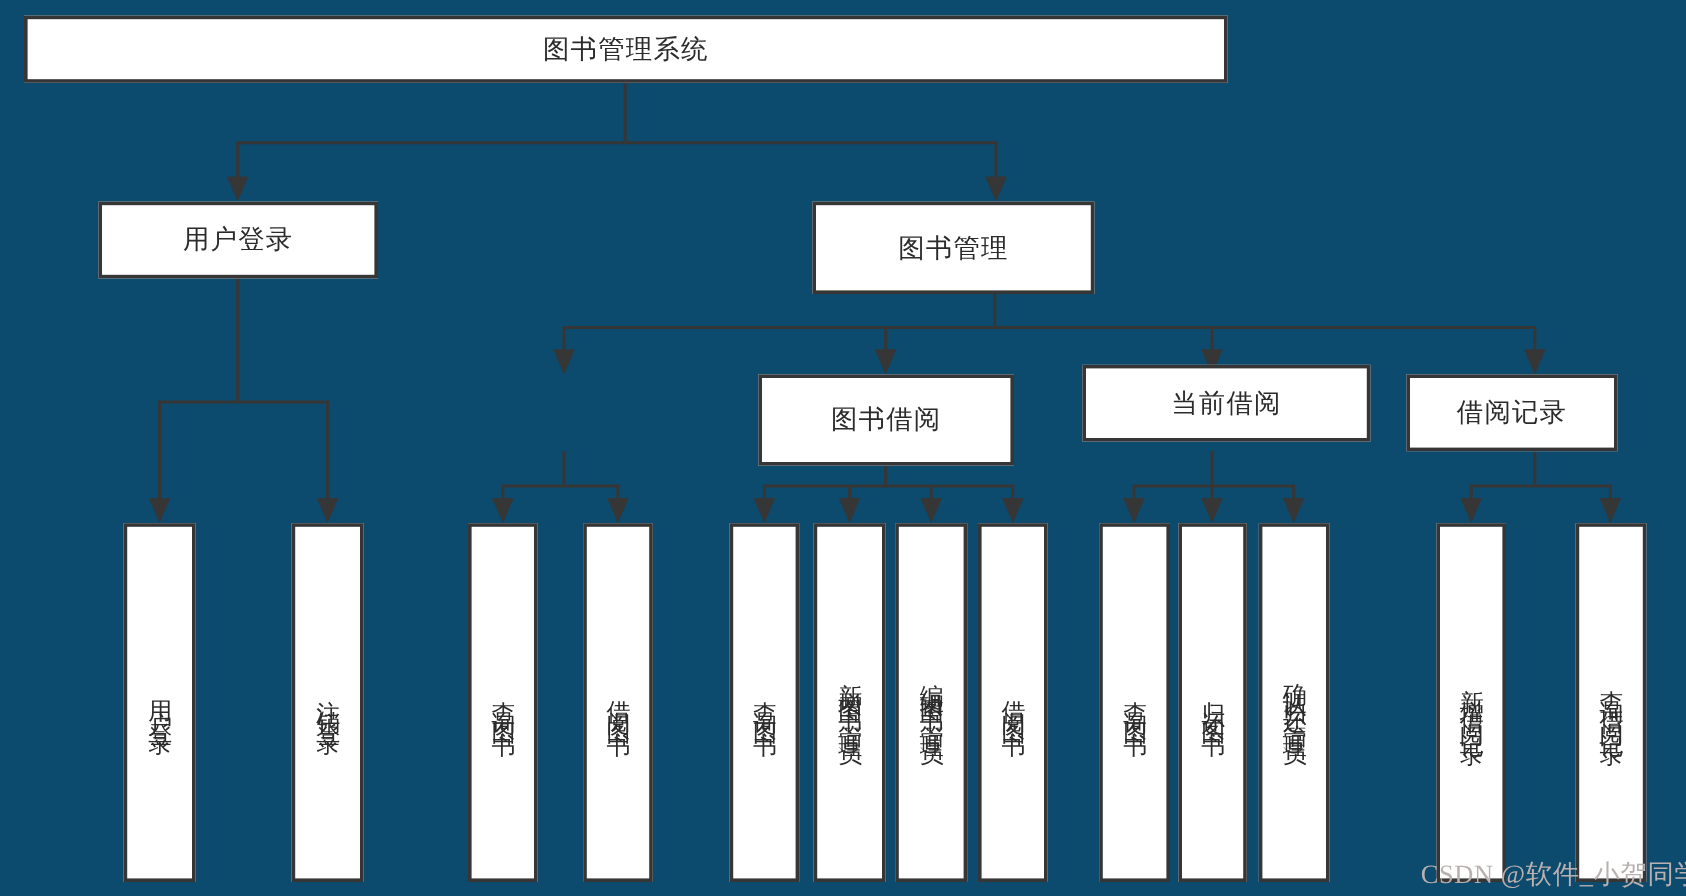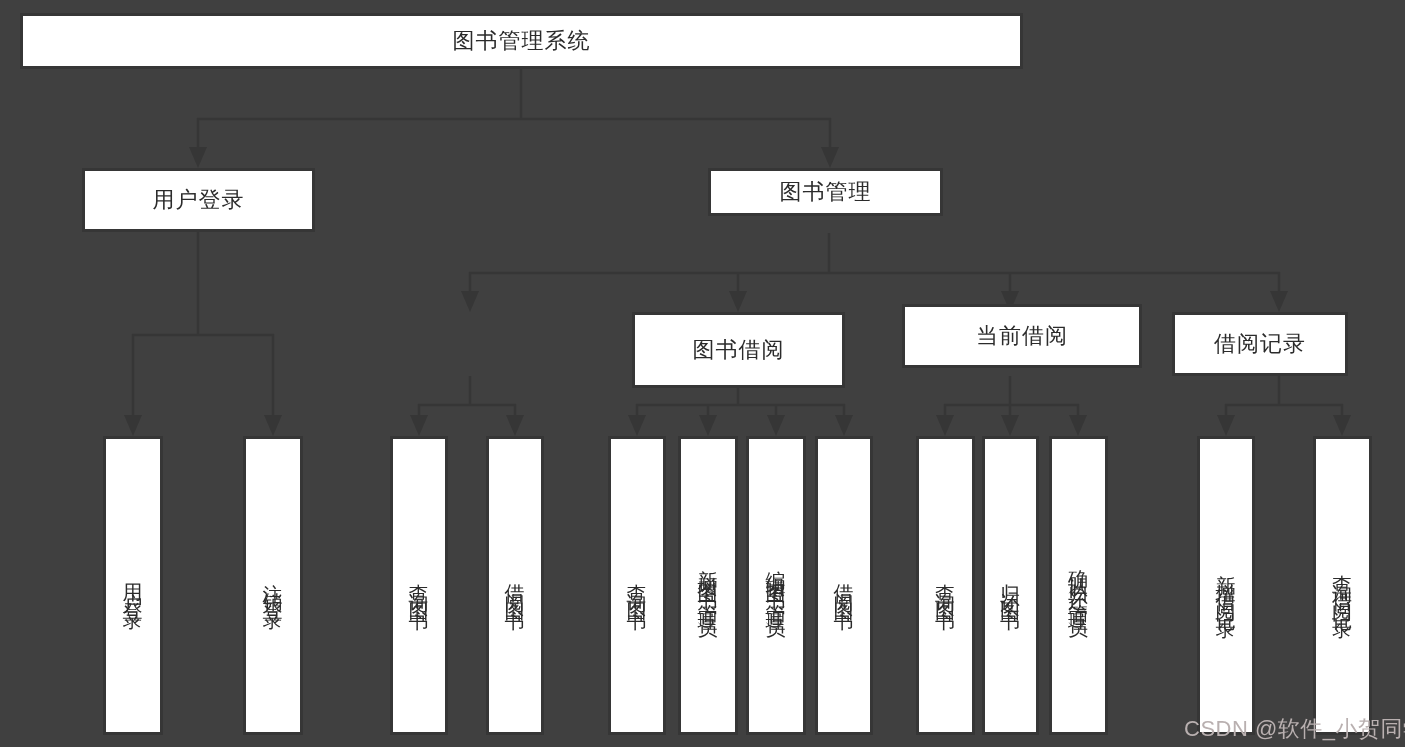--- a/index.html
+++ b/index.html
@@ -4,23 +4,23 @@
 <style>
   html, body {
     margin: 0;
     padding: 0;
     background: #ffffff;
   }
   #canvas {
     position: relative;
     width: 1405px;
     height: 747px;
-    background: #404040;
+    background: #0c4a6e;
     overflow: hidden;
-    font-family: Liberation Sans, sans-serif;
+    font-family: Liberation Serif, serif;
   }
   #connectors {
     position: absolute;
     top: 0;
     left: 0;
     z-index: 1;
   }
   .hnode {
     position: absolute;
     box-sizing: border-box;
@@ -120,21 +120,21 @@
       M945 436 L936 415 L954 415 Z
       M1010 436 L1001 415 L1019 415 Z
       M1078 436 L1069 415 L1087 415 Z
       M1226 436 L1217 415 L1235 415 Z
       M1342 436 L1333 415 L1351 415 Z"></path>
   </svg>
 
   <div class="hnode" style="left:20px; top:13px; width:1003px; height:56px;">图书管理系统</div>
 
   <div class="hnode" style="left:82px; top:168px; width:233px; height:64px;">用户登录</div>
-  <div class="hnode" style="left:708px; top:168px; width:235px; height:48px;">图书管理</div>
+  <div class="hnode" style="left:677px; top:168px; width:235px; height:77px;">图书管理</div>
 
   <div class="hnode" style="left:632px; top:312px; width:213px; height:76px;">图书借阅</div>
   <div class="hnode" style="left:902px; top:304px; width:240px; height:64px;">当前借阅</div>
   <div class="hnode" style="left:1172px; top:312px; width:176px; height:64px;">借阅记录</div>
 
   <div class="vnode" style="left:103px; top:436px; width:60px; height:299px;">用户登录</div>
   <div class="vnode" style="left:243px; top:436px; width:60px; height:299px;">注销登录</div>
 
   <div class="vnode" style="left:390px; top:436px; width:58px; height:299px;">查询图书</div>
   <div class="vnode" style="left:486px; top:436px; width:58px; height:299px;">借阅图书</div>

